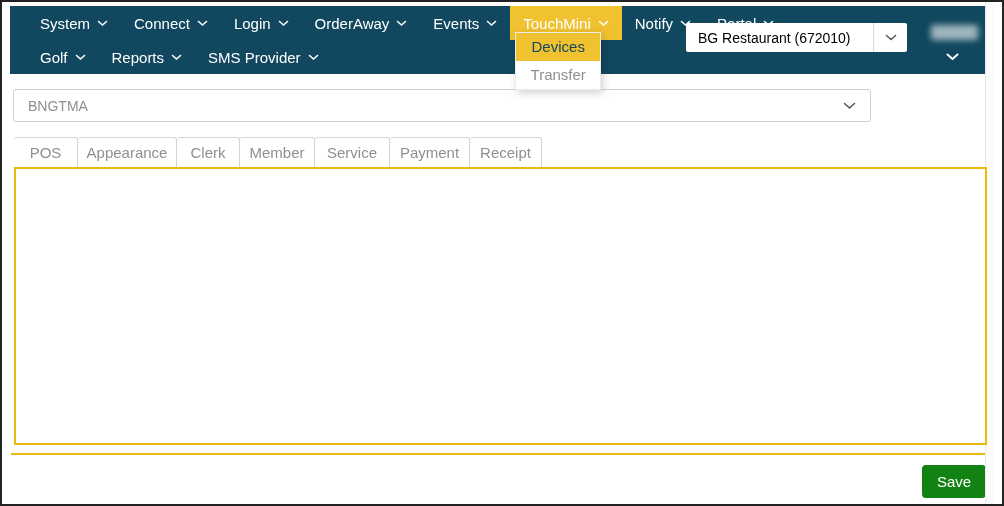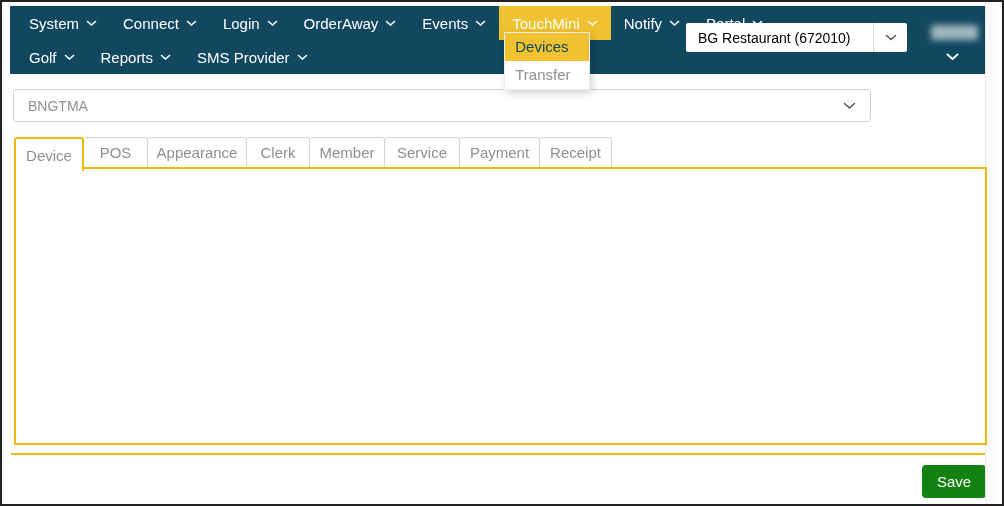--- a/index.html
+++ b/index.html
@@ -13,21 +13,21 @@
     overflow: hidden;
   }
   .abs { position:absolute; }
 
   
   .navbar {
     left:8px; top:4px; width:978px; height:68px;
     background: var(--teal);
     color:#fff;
   }
-  .nav-row { display:flex; align-items:center; height:34px; padding-left:6px; }
+  .nav-row { display:flex; align-items:center; height:34px; padding-left:17px;text-align:center; }
   .nav-item {
     display:flex; align-items:center; gap:7px;
     height:34px; padding:0 13px;
     font-size:15px; color:#fff; cursor:pointer; white-space:nowrap;
   }
   .nav-item.highlight { background: var(--yellow); position:relative; }
   .chev { display:inline-block; flex:0 0 auto; }
 
   
   .menu-pop {
@@ -231,21 +231,20 @@
 <div class="abs device-select">
   <span class="ds-text">BNGTMA</span>
   <span class="ds-arrow">
     <svg width="13" height="8" viewBox="0 0 13 8">
         <path d="M1.5 1.5l5 4.5 5-4.5" fill="none" stroke="currentColor" stroke-width="1.5" stroke-linecap="round"></path>
       </svg>
   </span>
 </div>
 
 <div class="abs tabs">
-  <div class="tab active" style="width:70px">Device</div>
   <div class="tab" style="width:64px">POS</div>
   <div class="tab" style="width:99px">Appearance</div>
   <div class="tab" style="width:63px">Clerk</div>
   <div class="tab" style="width:75px">Member</div>
   <div class="tab" style="width:75px">Service</div>
   <div class="tab" style="width:80px">Payment</div>
   <div class="tab" style="width:72px">Receipt</div>
 </div>
 
 <div class="abs panel"></div>

